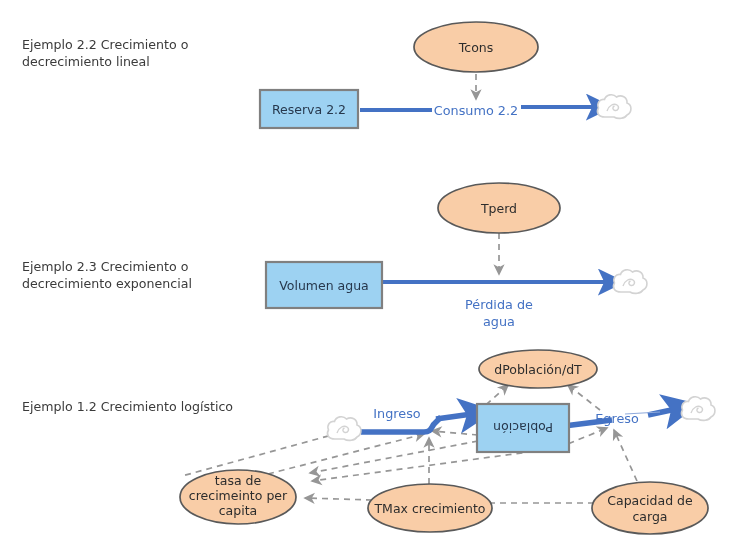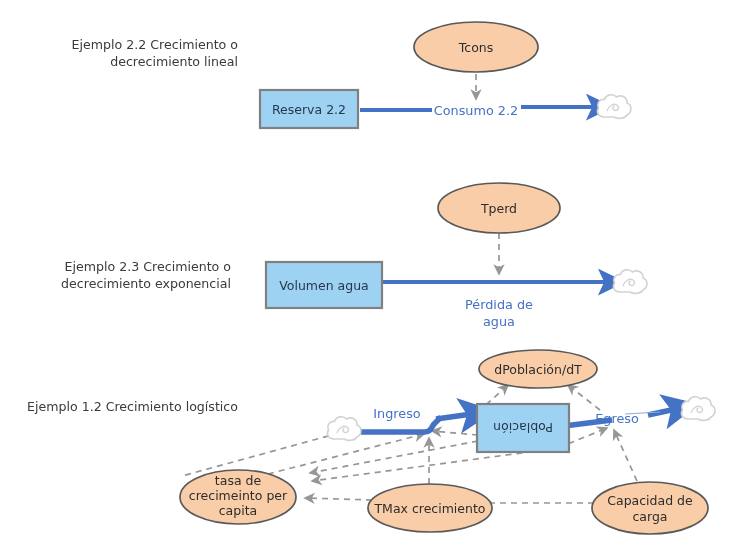--- a/index.html
+++ b/index.html
@@ -19,25 +19,25 @@
     left: 0; top: 0;
     width: 737px;
     height: 554px;
   }
   .caption {
     position: absolute;
     color: #3b3b3b;
     font-family: "DejaVu Sans", sans-serif;
     font-size: 12.6px;
     line-height: 1.38;
-    text-align: right;
+    text-align: left;
     white-space: pre-line;
   }
   #caption-1 { left: 22px; top: 36px;  width: 216px; }
-  #caption-2 { left: 15px; top: 258px; width: 216px; }
+  #caption-2 { left: 22px; top: 258px; width: 216px; }
   #caption-3 { left: 22px; top: 398px; width: 216px; }
 
   svg text {
     font-family: "DejaVu Sans", sans-serif;
   }
   .stock-label {
     font-size: 12.5px;
     fill: #27384d;
   }
   .aux-label {

